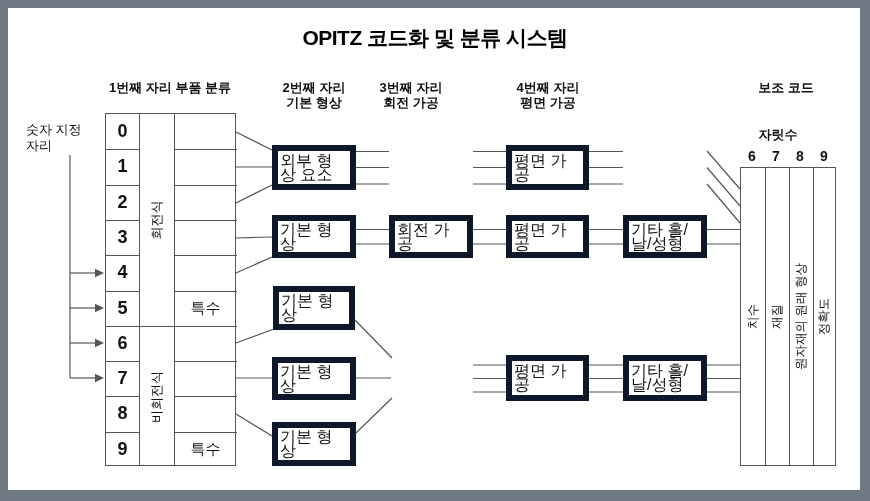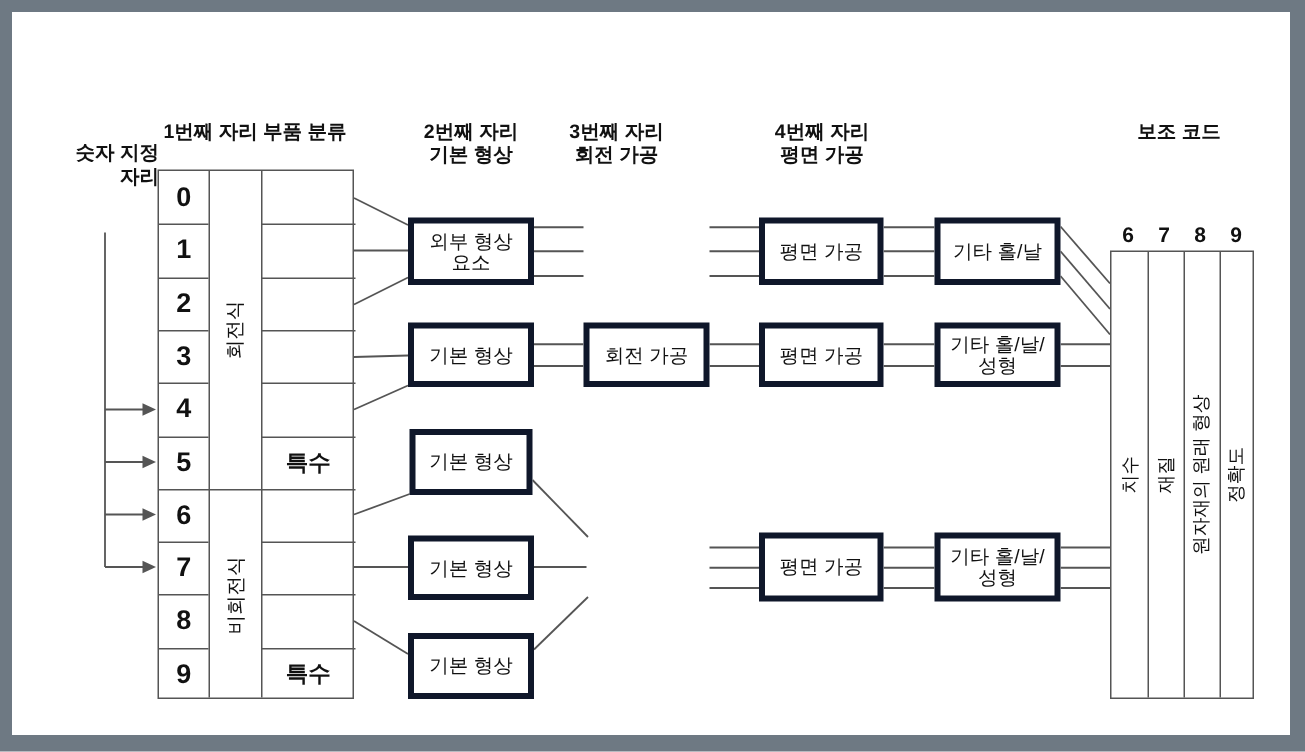--- a/index.html
+++ b/index.html
@@ -4,38 +4,38 @@
 <style>
   html,body{margin:0;padding:0;}
   #screen{position:relative;width:870px;height:501px;background:#6e7983;
           font-family:"Liberation Sans","DejaVu Sans",sans-serif;color:#111;overflow:hidden;}
   #canvas{position:absolute;left:8px;top:8px;width:852px;height:482px;background:#ffffff;}
   #wires{position:absolute;left:0;top:0;width:870px;height:501px;pointer-events:none;}
   .title{position:absolute;left:0;top:24px;width:870px;text-align:center;
          font-size:21px;font-weight:bold;letter-spacing:-0.5px;color:#000;}
   .hdr{position:absolute;top:80px;text-align:center;font-size:13px;font-weight:bold;line-height:15px;}
   .hdr span{display:block;}
-  .side-label{position:absolute;left:26px;top:94px;width:80px;text-align:right;
-              font-size:13px;line-height:16px;font-weight:bold;}
+  .side-label{position:absolute;left:26px;top:122px;width:80px;text-align:left;
+              font-size:13px;line-height:16px;}
   .side-label span{display:block;}
   
   .ltable{position:absolute;left:105px;top:113px;width:131px;height:353px;
           border:1px solid #555;box-sizing:border-box;background:#fff;}
   .vline{position:absolute;top:0;bottom:0;width:1px;background:#555;}
   .hseg{position:absolute;height:1px;background:#555;}
   .digit{position:absolute;left:0;width:33px;height:35px;display:flex;align-items:center;
          justify-content:center;font-size:18px;font-weight:bold;}
   .special{position:absolute;left:68px;width:63px;height:35px;display:flex;align-items:center;
-           justify-content:center;font-size:15px;font-weight:bold;}
+           justify-content:center;font-size:15px;font-weight:normal;}
   .vwrap{position:absolute;display:flex;align-items:center;justify-content:center;overflow:visible;}
   .vwrap>span{transform:rotate(-90deg);white-space:nowrap;font-size:13px;}
   
-  .box{position:absolute;border:4px solid #0f172a;background:#fff;box-sizing:border-box;
-       display:flex;align-items:center;justify-content:center;text-align:center;
-       font-size:13px;line-height:14px;padding:2px;}
+  .box{position:absolute;border:6px solid #0f172a;background:#fff;box-sizing:border-box;
+       display:flex;align-items:center;justify-content:center;
+       font-size:16px;line-height:14px;padding:2px;}
   
   .atable{position:absolute;left:740px;top:167px;width:96px;height:299px;
           border:1px solid #555;box-sizing:border-box;background:#fff;}
   .atitle{position:absolute;left:728px;top:126px;width:100px;text-align:center;
           font-size:13px;font-weight:bold;}
   .adigits{position:absolute;left:740px;top:148px;width:96px;height:16px;display:flex;}
   .adigits div{width:24px;text-align:center;font-size:14px;font-weight:bold;}
 </style>
 </head>
 <body>
@@ -104,20 +104,21 @@
       </g>
     </g>
     <g fill="#555">
       <polygon points="104,273 95,268.8 95,277.2"></polygon>
       <polygon points="104,308 95,303.8 95,312.2"></polygon>
       <polygon points="104,343 95,338.8 95,347.2"></polygon>
       <polygon points="104,378 95,373.8 95,382.2"></polygon>
     </g>
   </svg>
 
+  <div class="title">OPITZ 코드화 및 분류 시스템</div>
 
   <div class="hdr" style="left:85px;width:170px;">
     <span>1번째 자리 부품 분류</span>
   </div>
   <div class="hdr" style="left:264px;width:100px;">
     <span>2번째 자리</span>
     <span>기본 형상</span>
   </div>
   <div class="hdr" style="left:361px;width:100px;">
     <span>3번째 자리</span>
@@ -174,34 +175,34 @@
     <div class="vwrap" style="left:33px;top:212px;width:35px;height:141px;">
       <span>비회전식</span>
     </div>
 
     <div class="special" style="top:177px;">특수</div>
     <div class="special" style="top:318px;">특수</div>
   </div>
 
   <div class="box" style="left:272px;top:145px;width:84px;height:45px;">외부 형상 요소</div>
   <div class="box" style="left:506px;top:145px;width:83px;height:45px;">평면 가공</div>
-  <div class="box" style="left:623px;top:145px;width:84px;height:45px;">기타 홀/날</div>
 
   <div class="box" style="left:272px;top:215px;width:84px;height:43px;">기본 형상</div>
   <div class="box" style="left:389px;top:215px;width:84px;height:43px;">회전 가공</div>
   <div class="box" style="left:506px;top:215px;width:83px;height:43px;">평면 가공</div>
   <div class="box" style="left:623px;top:215px;width:84px;height:43px;">기타 홀/날/성형</div>
 
   <div class="box" style="left:273px;top:286px;width:82px;height:44px;">기본 형상</div>
   <div class="box" style="left:272px;top:357px;width:84px;height:43px;">기본 형상</div>
   <div class="box" style="left:272px;top:422px;width:84px;height:44px;">기본 형상</div>
 
   <div class="box" style="left:506px;top:355px;width:83px;height:46px;">평면 가공</div>
   <div class="box" style="left:623px;top:355px;width:84px;height:46px;">기타 홀/날/성형</div>
 
+  <div class="atitle">자릿수</div>
   <div class="adigits">
     <div>6</div>
     <div>7</div>
     <div>8</div>
     <div>9</div>
   </div>
   <div class="atable">
     <div class="vline" style="left:24px;"></div>
     <div class="vline" style="left:48px;"></div>
     <div class="vline" style="left:72px;"></div>

